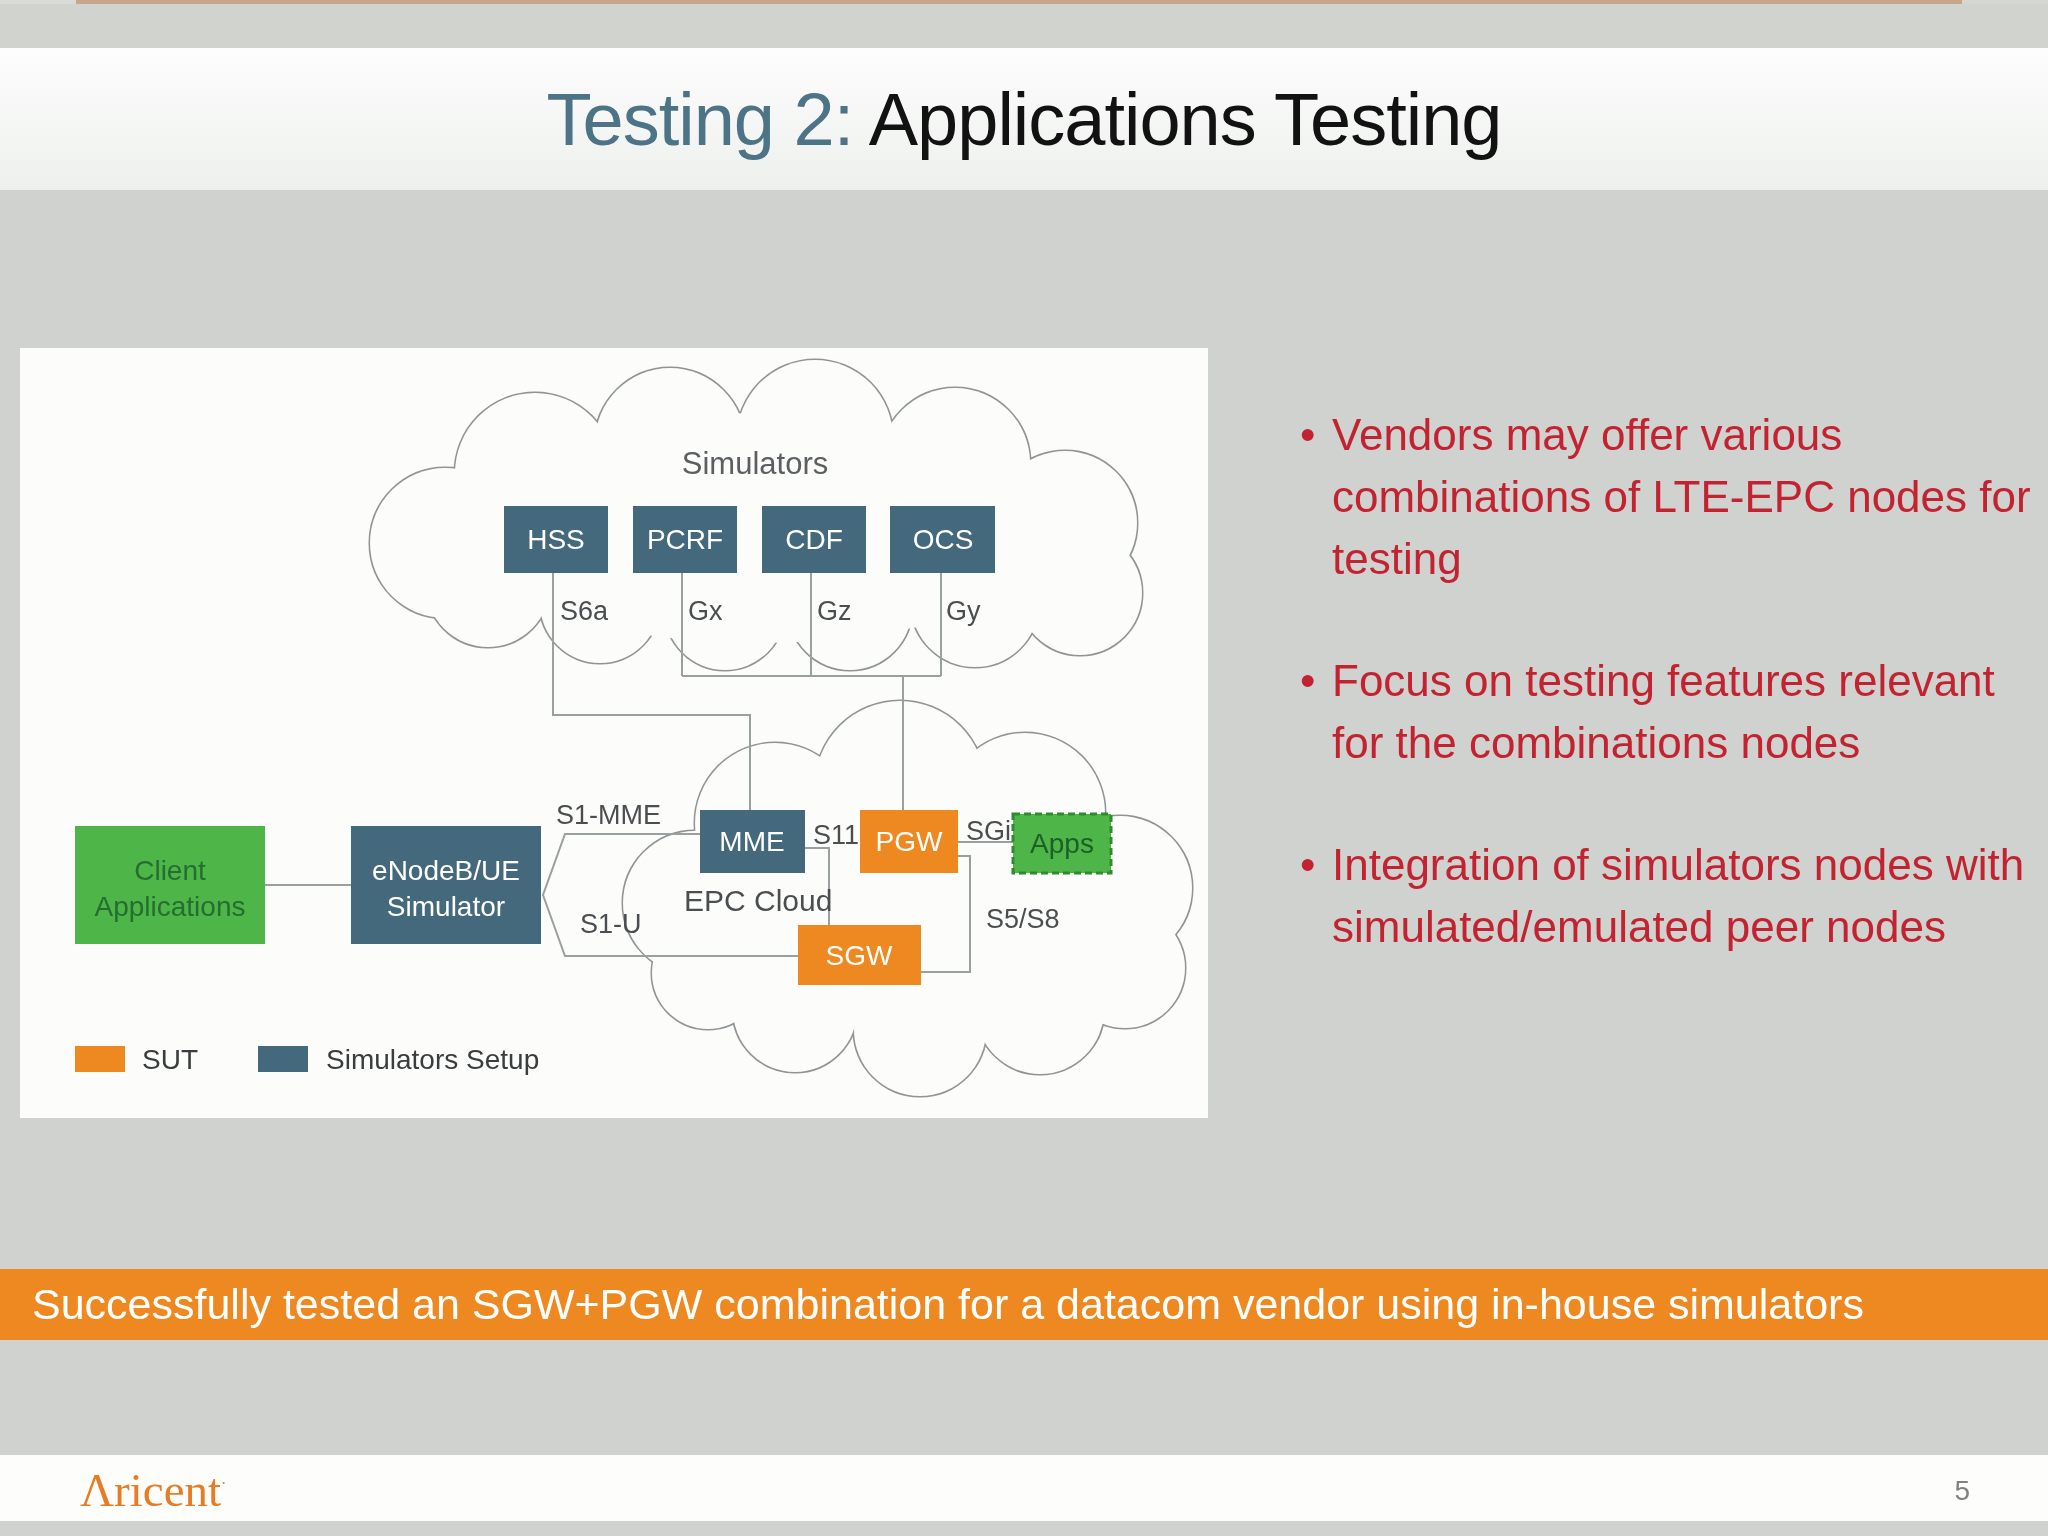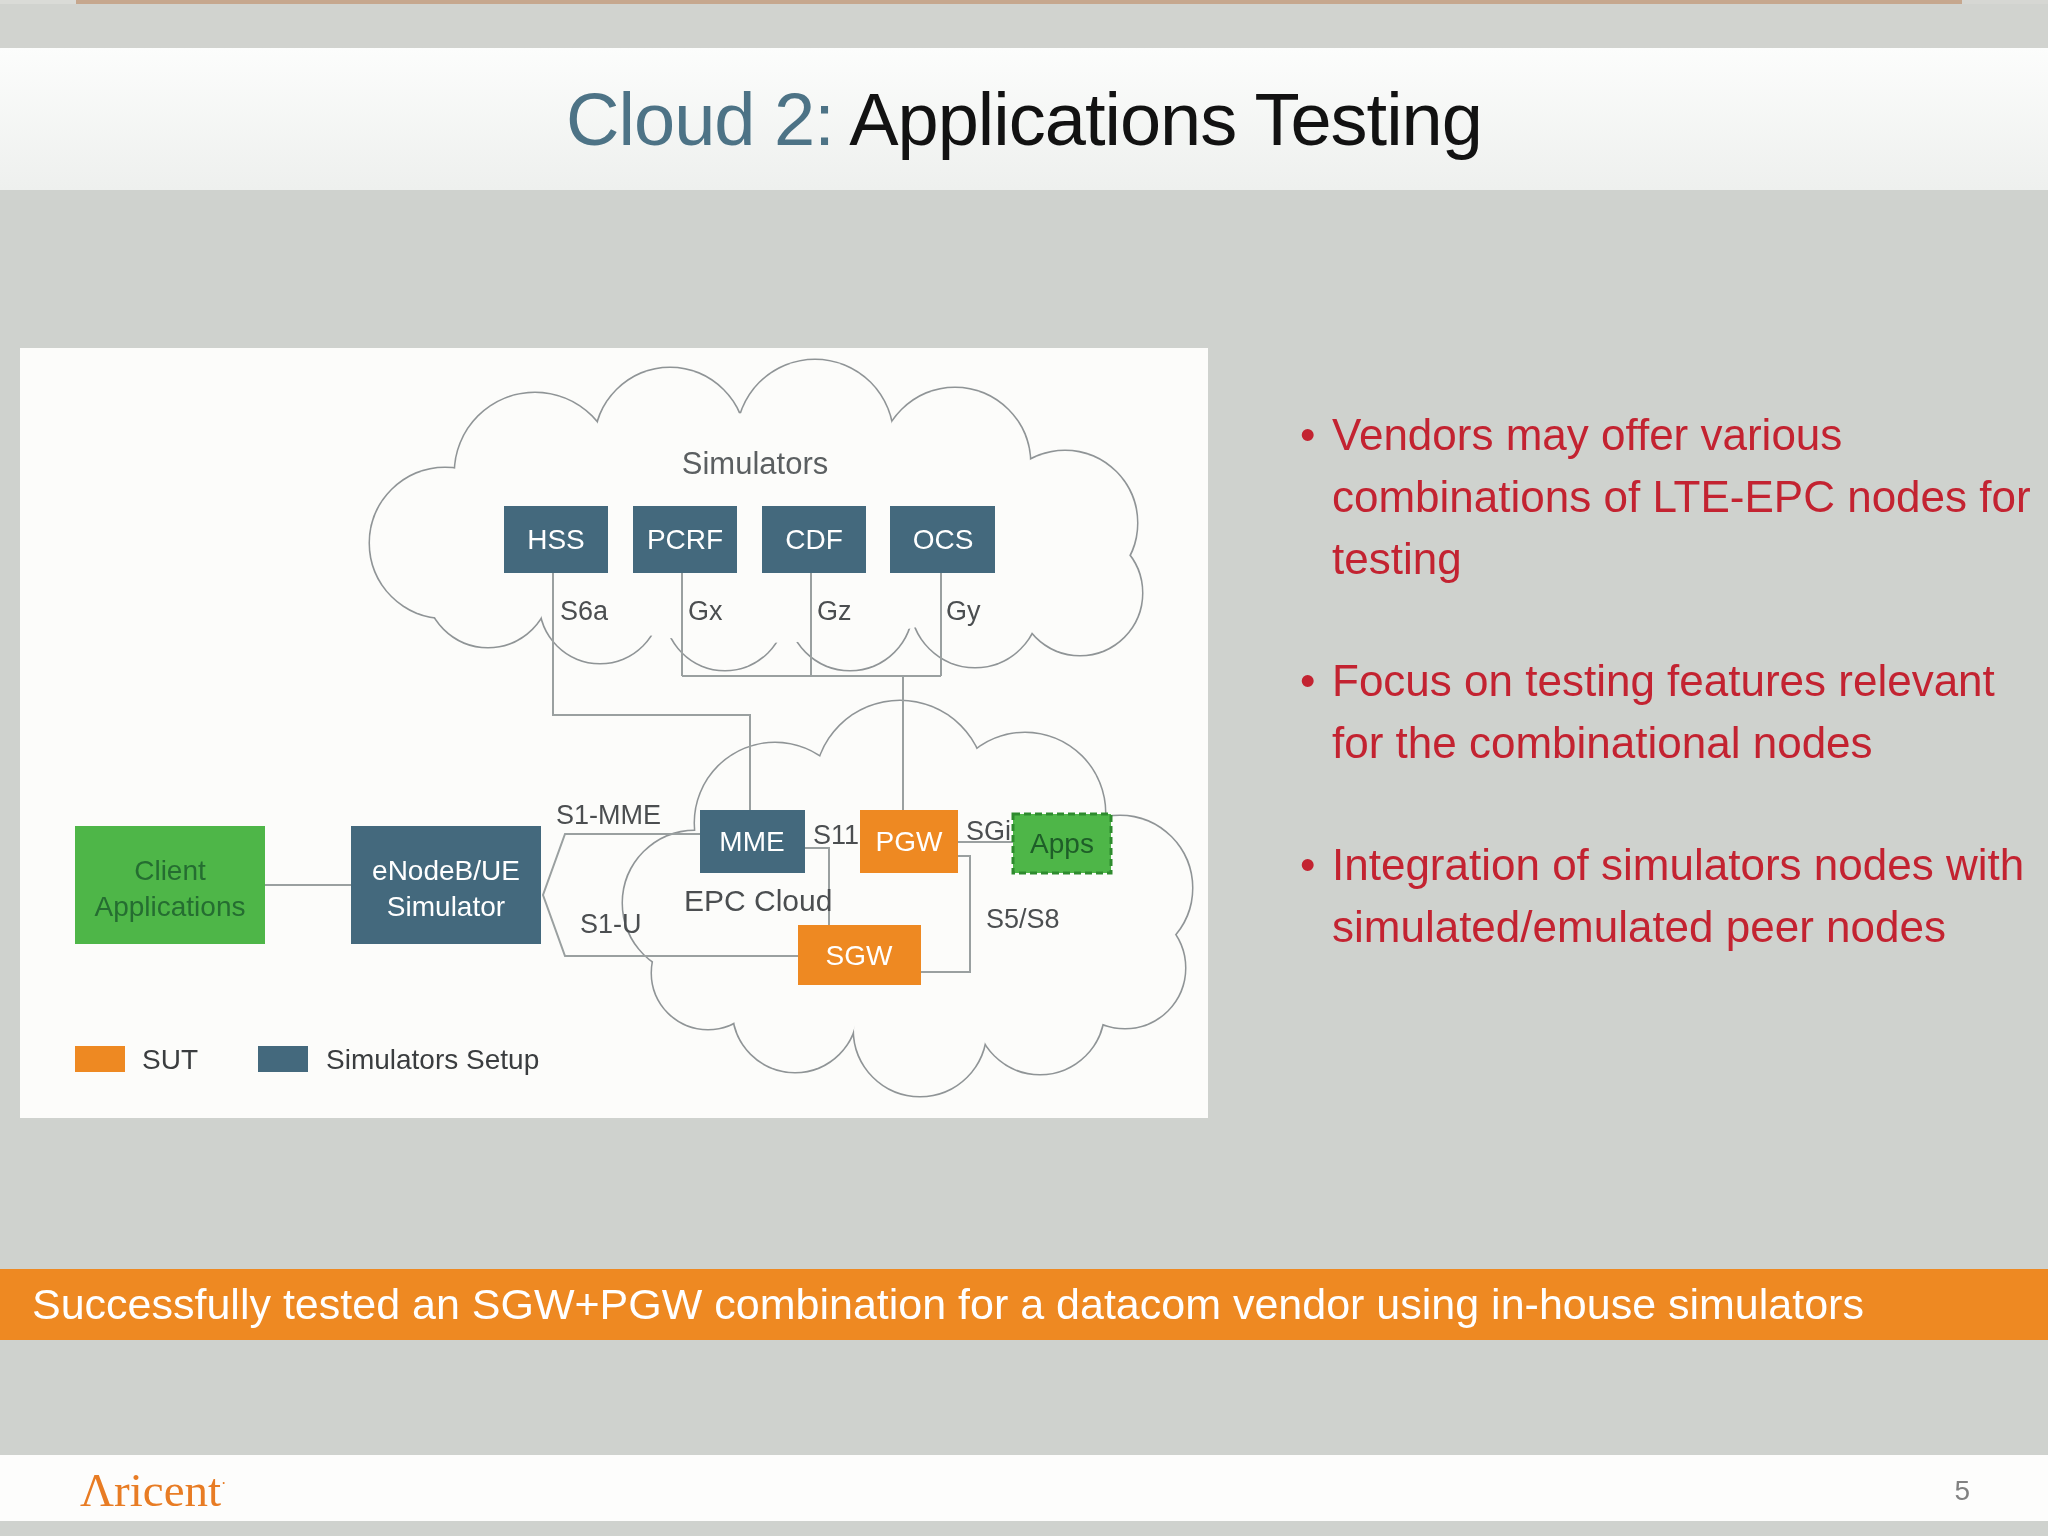--- a/index.html
+++ b/index.html
@@ -66,21 +66,21 @@
 <div class="slide">
 
   <div class="topline">
     <span class="seg1"></span>
     <span class="seg2"></span>
     <span class="seg3"></span>
   </div>
   <div class="top-gray"></div>
 
   <div class="title-band">
-    <h1><span class="title-prefix">Cloud 2: </span><span class="title-main">Applications Testing</span></h1>
+    <h1><span class="title-prefix">Testing 2: </span><span class="title-main">Applications Testing</span></h1>
   </div>
 
   <div class="panel">
     <svg viewBox="0 0 1188 770">
 
       <g>
         <g>
           <circle class="cloudring" cx="425" cy="195" r="75"></circle>
           <circle class="cloudring" cx="515" cy="125" r="80"></circle>
           <circle class="cloudring" cx="650" cy="95" r="75"></circle>
@@ -221,21 +221,21 @@
     </svg>
   </div>
 
   <div class="bullets">
     <div class="bullet">
       <span class="dot">•</span>
       <span class="txt">Vendors may offer various combinations of LTE-EPC nodes for testing</span>
     </div>
     <div class="bullet">
       <span class="dot">•</span>
-      <span class="txt">Focus on testing features relevant for the combinational nodes</span>
+      <span class="txt">Focus on testing features relevant for the combinations nodes</span>
     </div>
     <div class="bullet">
       <span class="dot">•</span>
       <span class="txt">Integration of simulators nodes with simulated/emulated peer nodes</span>
     </div>
   </div>
 
   <div class="banner">
     <span>Successfully tested an SGW+PGW combination for a datacom vendor using in-house simulators</span>
   </div>

